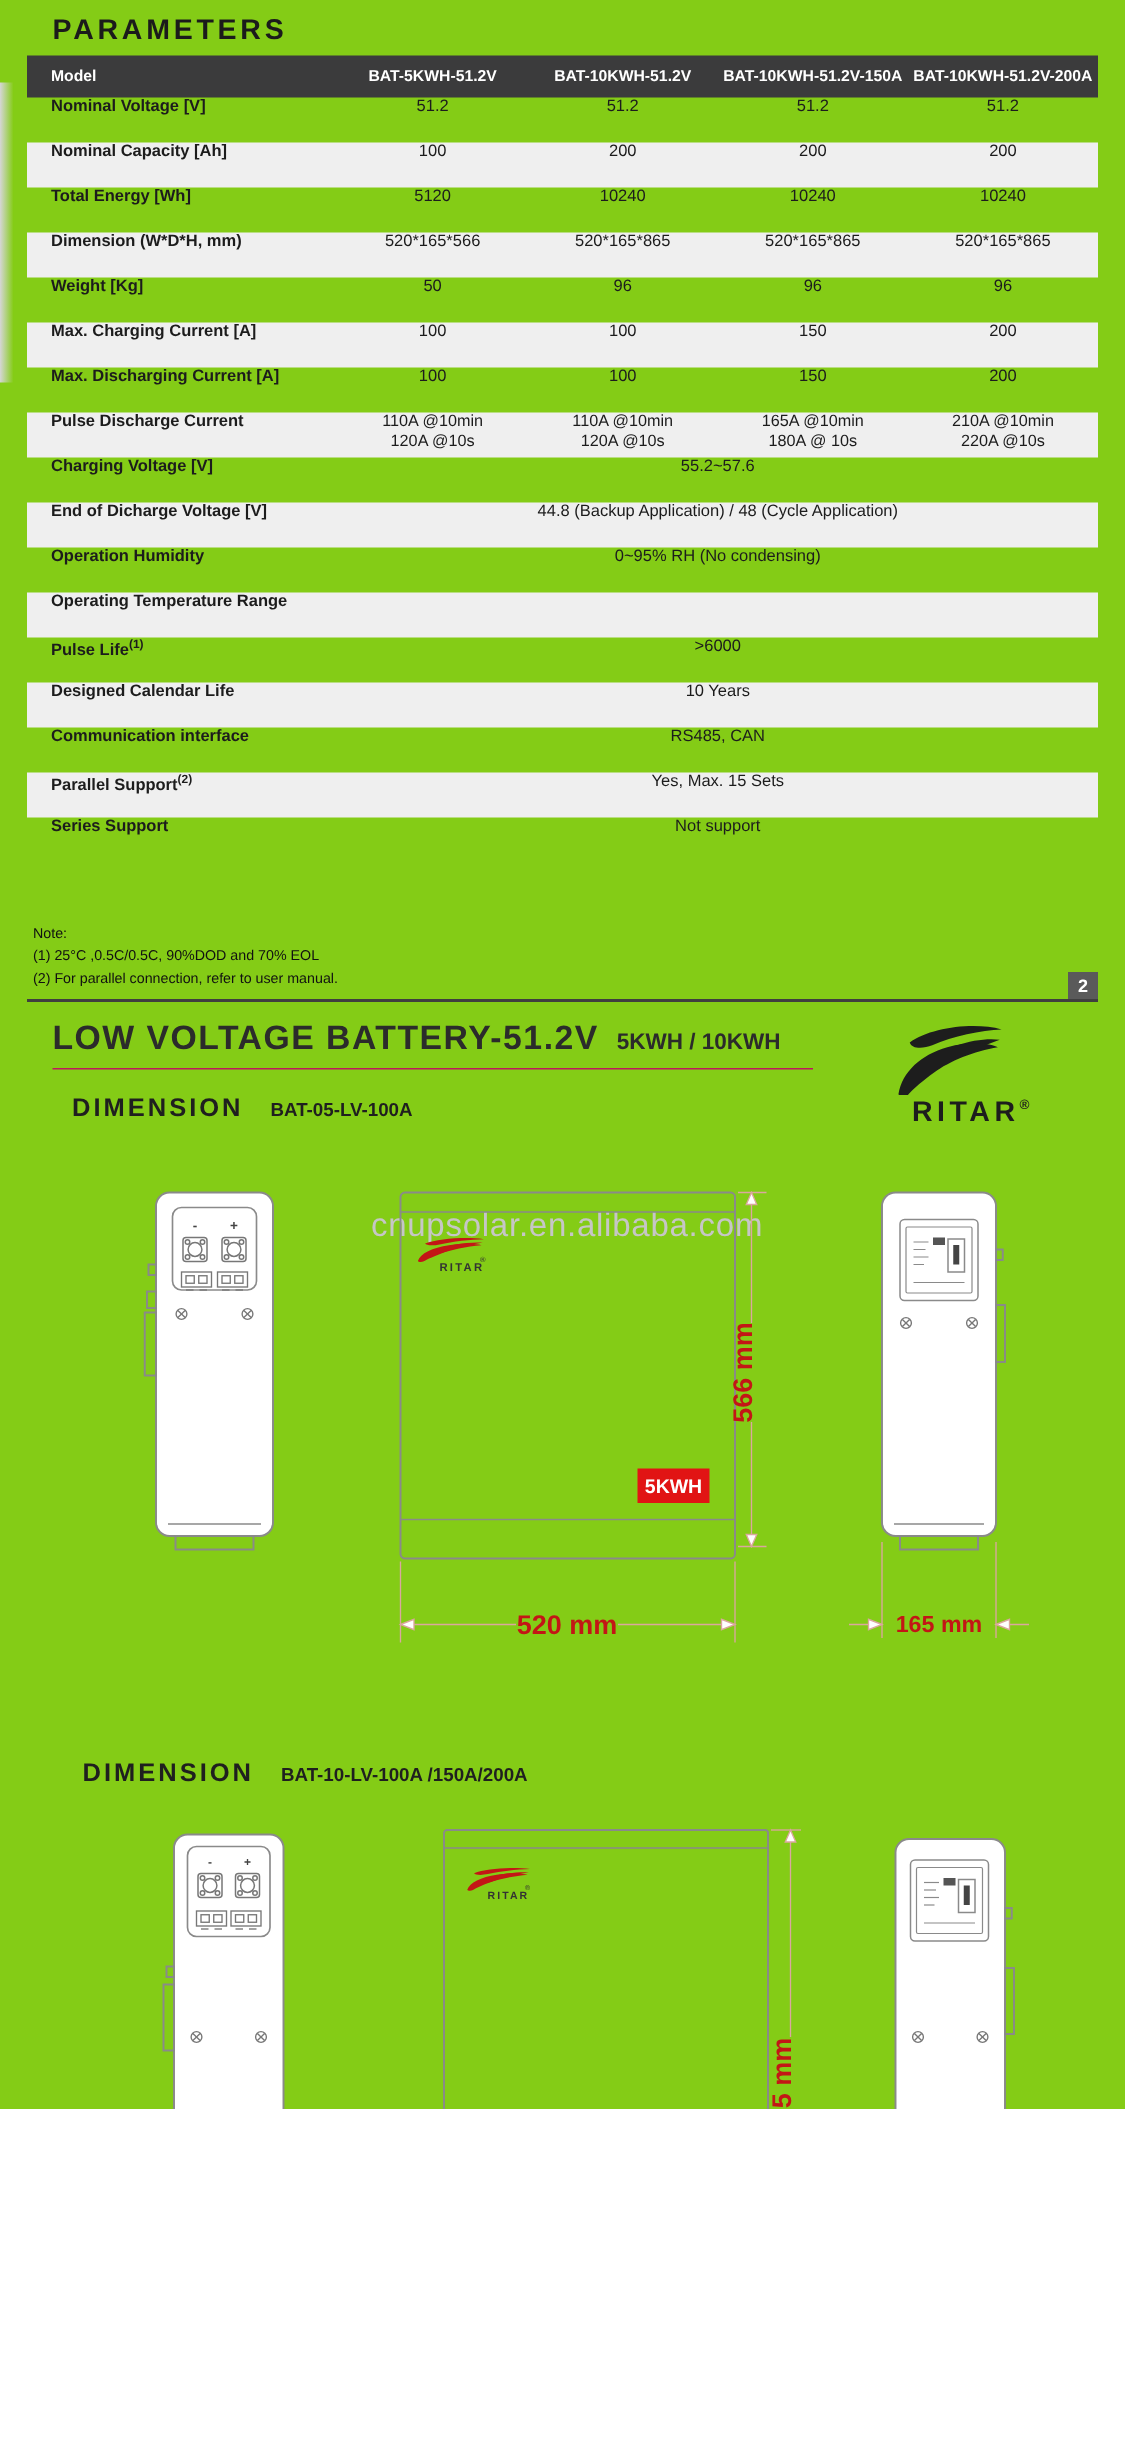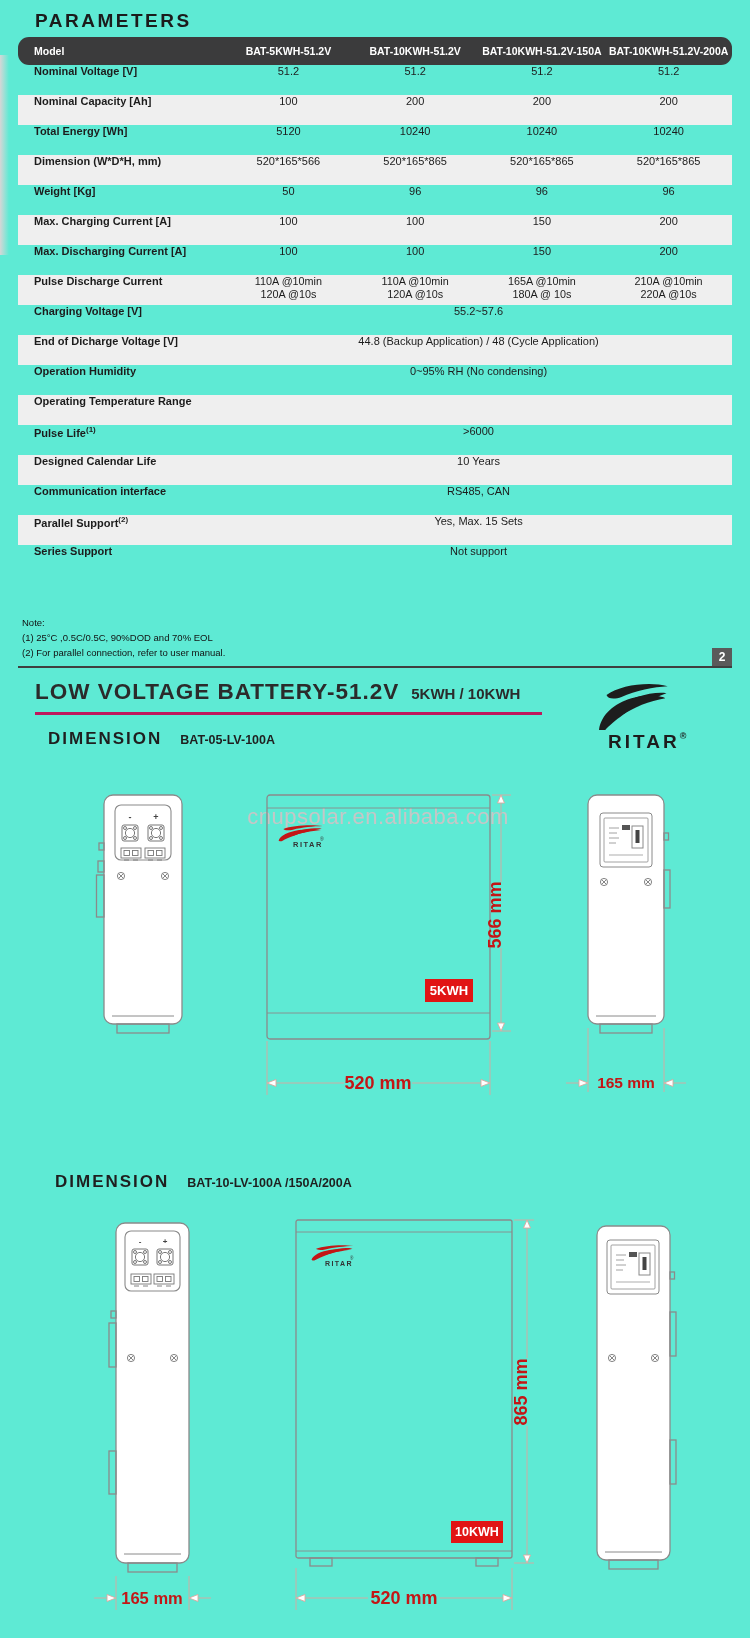--- a/index.html
+++ b/index.html
@@ -1,42 +1,42 @@
 <!DOCTYPE html>
 <html><head>
 <meta charset="utf-8">
 <style>
   html,body{margin:0;padding:0;background:#fff;}
-  .page{position:relative;width:750px;height:1638px;background:#5eead4;overflow:hidden;
+  .page{position:relative;width:750px;height:1406px;background:#84cc16;overflow:hidden;
         font-family:"Liberation Sans",sans-serif;color:#1c1c1c;}
   .edge-shade{position:absolute;left:0;top:55px;width:9px;height:200px;
         background:linear-gradient(to right,#d6d6d6,rgba(255,255,255,0));}
   
   .params-title{position:absolute;left:35px;top:10px;font-size:19px;font-weight:800;
         letter-spacing:2.5px;color:#1b1b1b;}
   
   .spec-table{position:absolute;left:18px;top:37px;width:714px;font-size:11px;}
   .thead{display:flex;align-items:center;background:#3b3b3c;color:#fff;height:28px;
-        font-weight:bold;font-size:10.5px;border-radius:11px;}
+        font-weight:bold;font-size:10.5px;}
   .tbody .trow{display:flex;align-items:flex-start;min-height:30px;}
   .tbody .trow:nth-child(even){background:#efefef;}
   .cl{flex:0 0 29%;font-weight:bold;padding-left:16px;box-sizing:border-box;}
   .cv{flex:0 0 17.75%;text-align:center;}
   .cs{flex:1;text-align:center;}
   .two{line-height:13px;font-size:10.8px;}
   .tleft{display:inline-block;text-align:left;}
   .nowrap{white-space:nowrap;font-size:10.8px;}
   sup{font-size:8px;font-weight:bold;}
   
   .notes{position:absolute;left:22px;top:615px;font-size:9.5px;line-height:15px;color:#111;}
   .pagenum{position:absolute;left:712px;top:648px;width:20px;height:18px;background:#5a5a5a;
         color:#fff;font-size:12px;font-weight:bold;text-align:center;line-height:18px;}
   .separator{position:absolute;left:18px;top:666px;width:714px;border-top:2px solid #3f3f3f;}
   
-  .title-wrap{position:absolute;left:35px;top:679px;border-bottom:3px solid #be185d;
+  .title-wrap{position:absolute;left:35px;top:679px;border-bottom:1px solid #be185d;
         padding:0 22px 7px 0;white-space:nowrap;}
   .main-title{font-size:22.5px;font-weight:800;letter-spacing:1px;color:#2b2b2b;}
   .sub-title{font-size:15px;font-weight:800;margin-left:12px;color:#2b2b2b;}
   
   .brand{position:absolute;left:578px;top:680px;width:135px;}
   .brand svg{display:block;margin-left:6px;}
   .brand-text{font-size:19px;font-weight:800;letter-spacing:3px;color:#1d1d1d;
         padding-left:30px;margin-top:1px;}
   .reg{font-size:9px;vertical-align:top;font-weight:bold;letter-spacing:0;}
   

